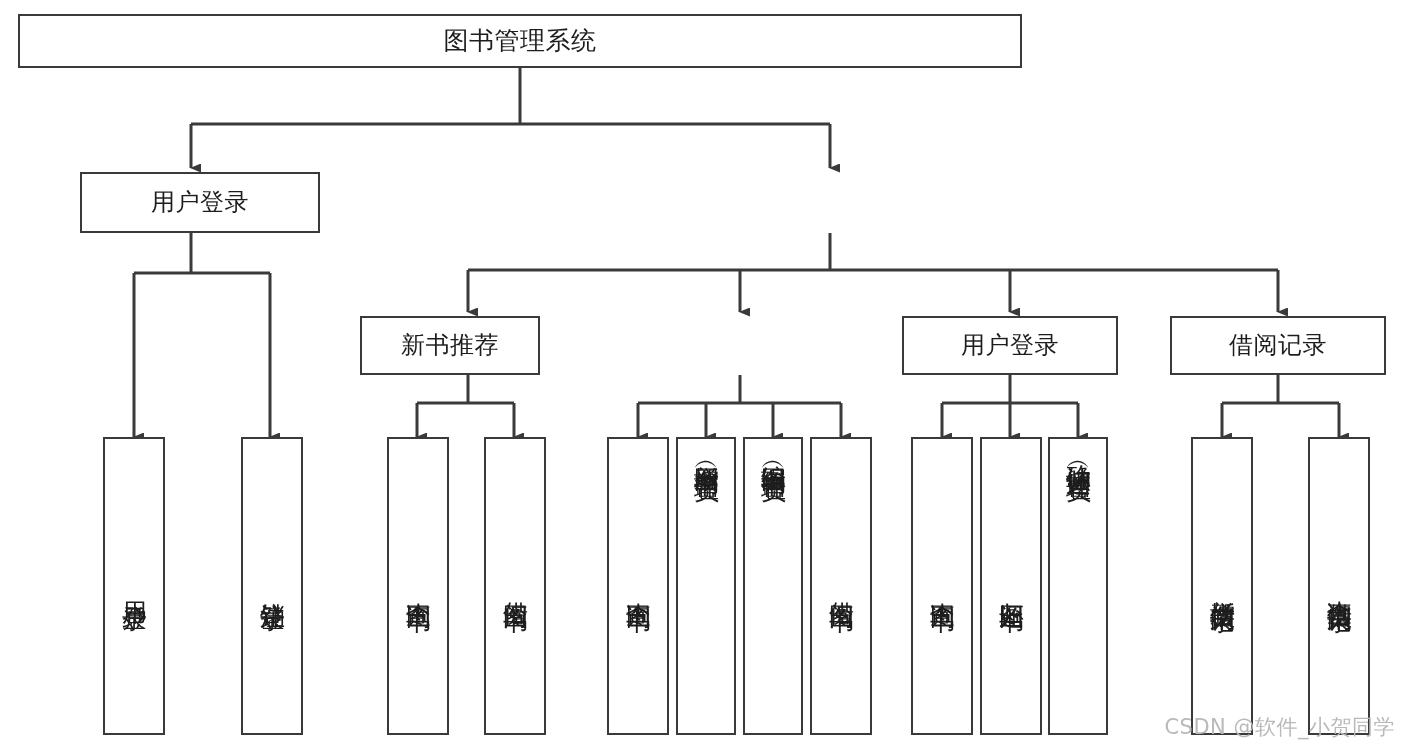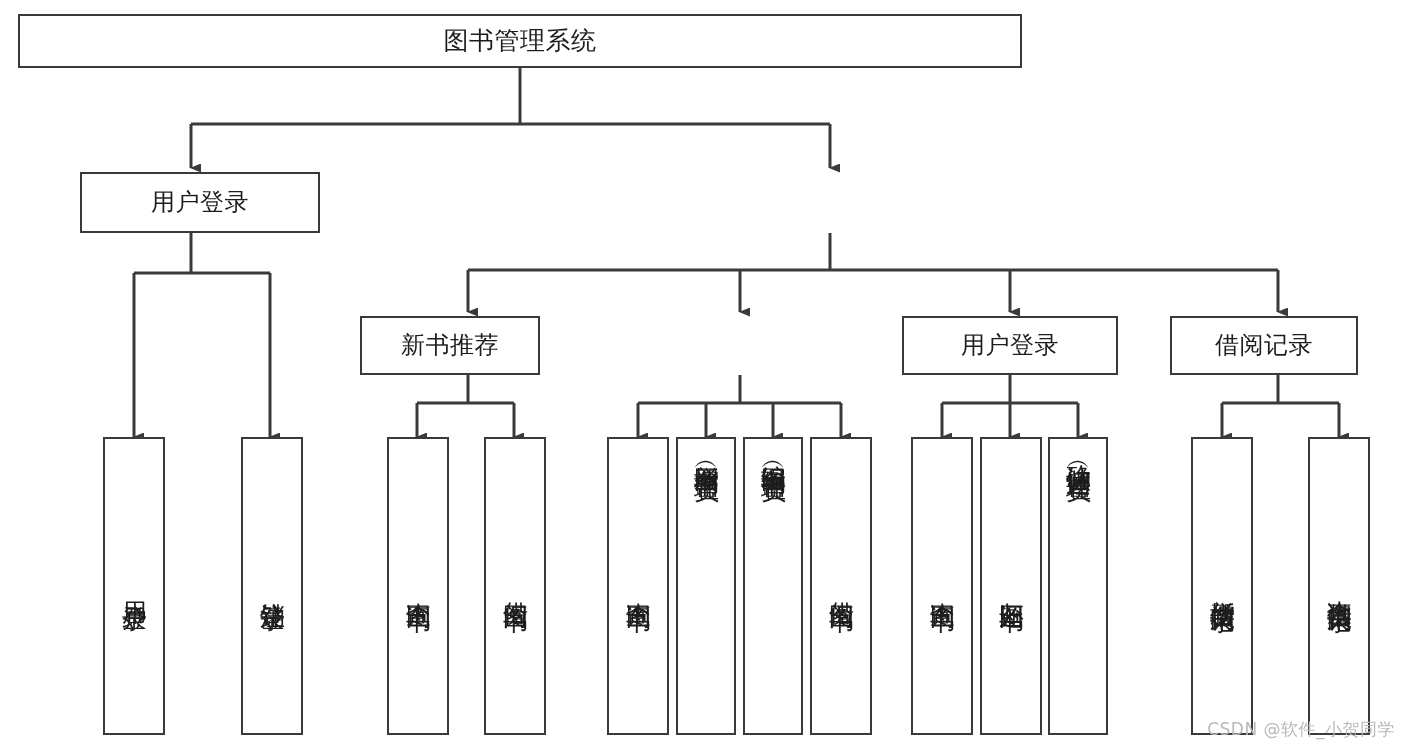--- a/index.html
+++ b/index.html
@@ -66,21 +66,21 @@
     white-space: nowrap;
   }
   .node.v.centered {
     align-items: center;
     padding-top: 0;
   }
   #watermark {
     position: absolute;
     right: 10px;
     bottom: 6px;
-    font-size: 17px;
+    font-size: 21px;
     color: #b9b9b9;
     white-space: nowrap;
     letter-spacing: 0.5px;
   }
 </style>
 </head>
 <body>
 
 <div id="diagram-root">
 
@@ -141,21 +141,21 @@
   <div class="node h" style="left:80px; top:172px; width:240px; height:61px;">
     <span class="label">用户登录</span>
   </div>
 
   <div class="node h" style="left:360px; top:316px; width:180px; height:59px;">
     <span class="label">新书推荐</span>
   </div>
   <div class="node h" style="left:902px; top:316px; width:216px; height:59px;">
     <span class="label">用户登录</span>
   </div>
-  <div class="node h" style="left:1170px; top:316px; width:188px; height:59px;">
+  <div class="node h" style="left:1170px; top:316px; width:216px; height:59px;">
     <span class="label">借阅记录</span>
   </div>
 
   <div class="node v centered" style="left:103px; top:437px; width:62px; height:298px;">
     <span class="label">用户登录</span>
   </div>
   <div class="node v centered" style="left:241px; top:437px; width:62px; height:298px;">
     <span class="label">注销登录</span>
   </div>
 

